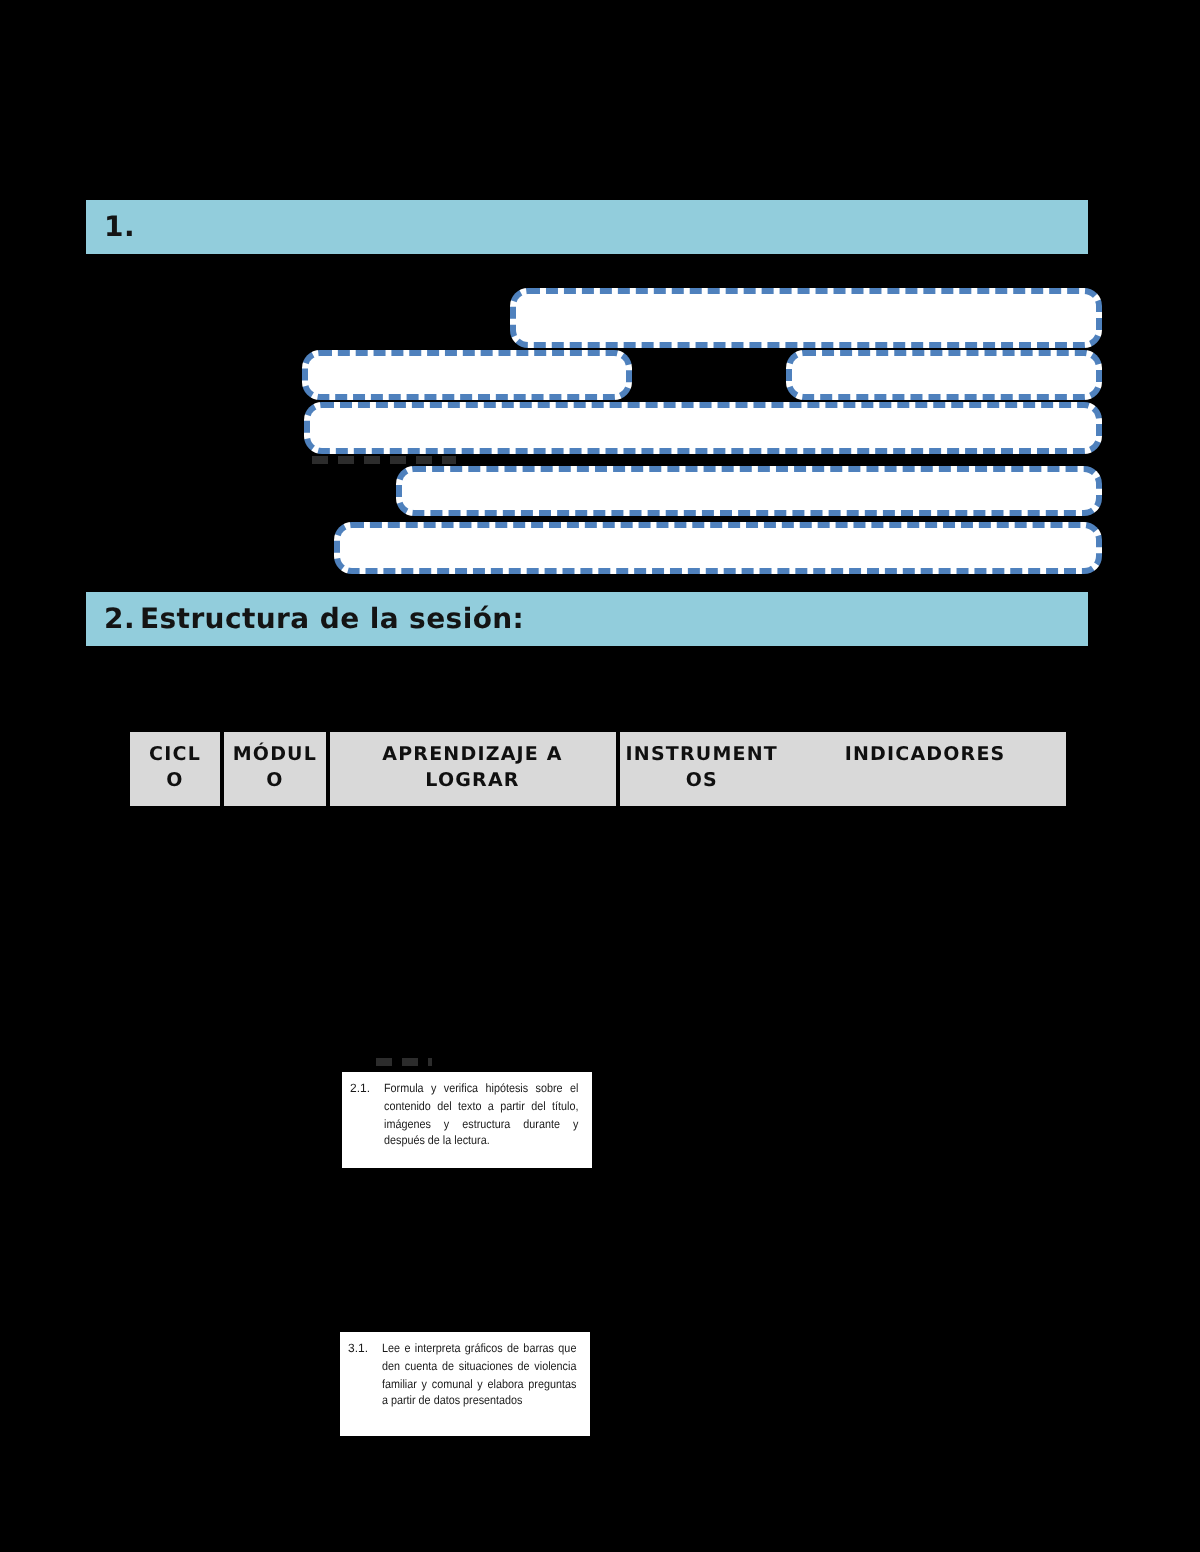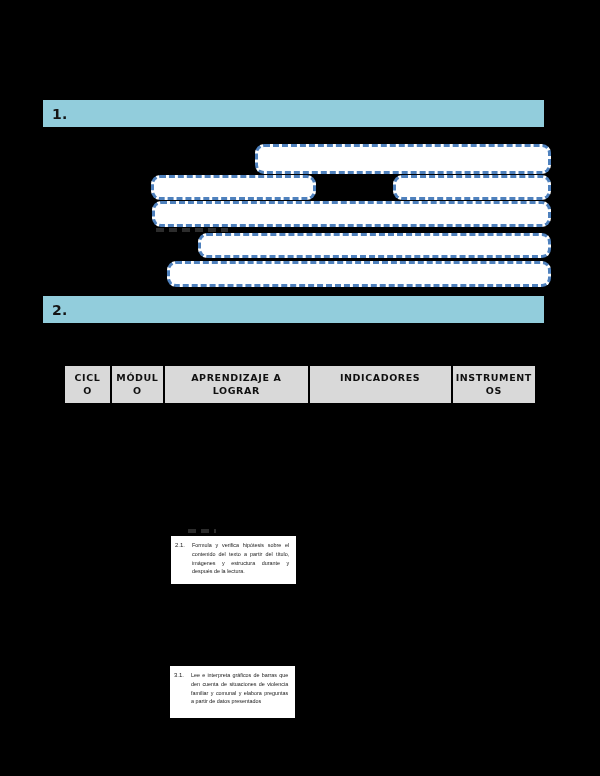--- a/index.html
+++ b/index.html
@@ -96,42 +96,43 @@
 
   <div class="field f1"></div>
   <div class="field f2"></div>
   <div class="field f3"></div>
   <div class="field f4"></div>
   <div class="field f5"></div>
   <div class="field f6"></div>
 
   <div class="band band2">
     <span class="band-num">2.</span>
+    <span class="band-title">Estructura de la sesión:</span>
   </div>
 
   <div class="tablehead">
     <div class="cell c1">
       <div>CICL</div>
       <div>O</div>
     </div>
     <div class="cell c2">
       <div>MÓDUL</div>
       <div>O</div>
     </div>
     <div class="cell c3">
       <div>APRENDIZAJE A</div>
       <div>LOGRAR</div>
     </div>
+    <div class="cell c5">
+      <div>INSTRUMENT</div>
+      <div>OS</div>
+    </div>
     <div class="cell c4">
       <div>INDICADORES</div>
       <div></div>
-    </div>
-    <div class="cell c5">
-      <div>INSTRUMENT</div>
-      <div>OS</div>
     </div>
   </div>
 
   <div class="remnant r3"></div>
 
   <div class="note n1">
     <div class="note-num">2.1.</div>
     <div class="note-text">Formula y verifica hipótesis sobre el contenido del texto a partir del título, imágenes y estructura durante y después de la lectura.</div>
   </div>
 

